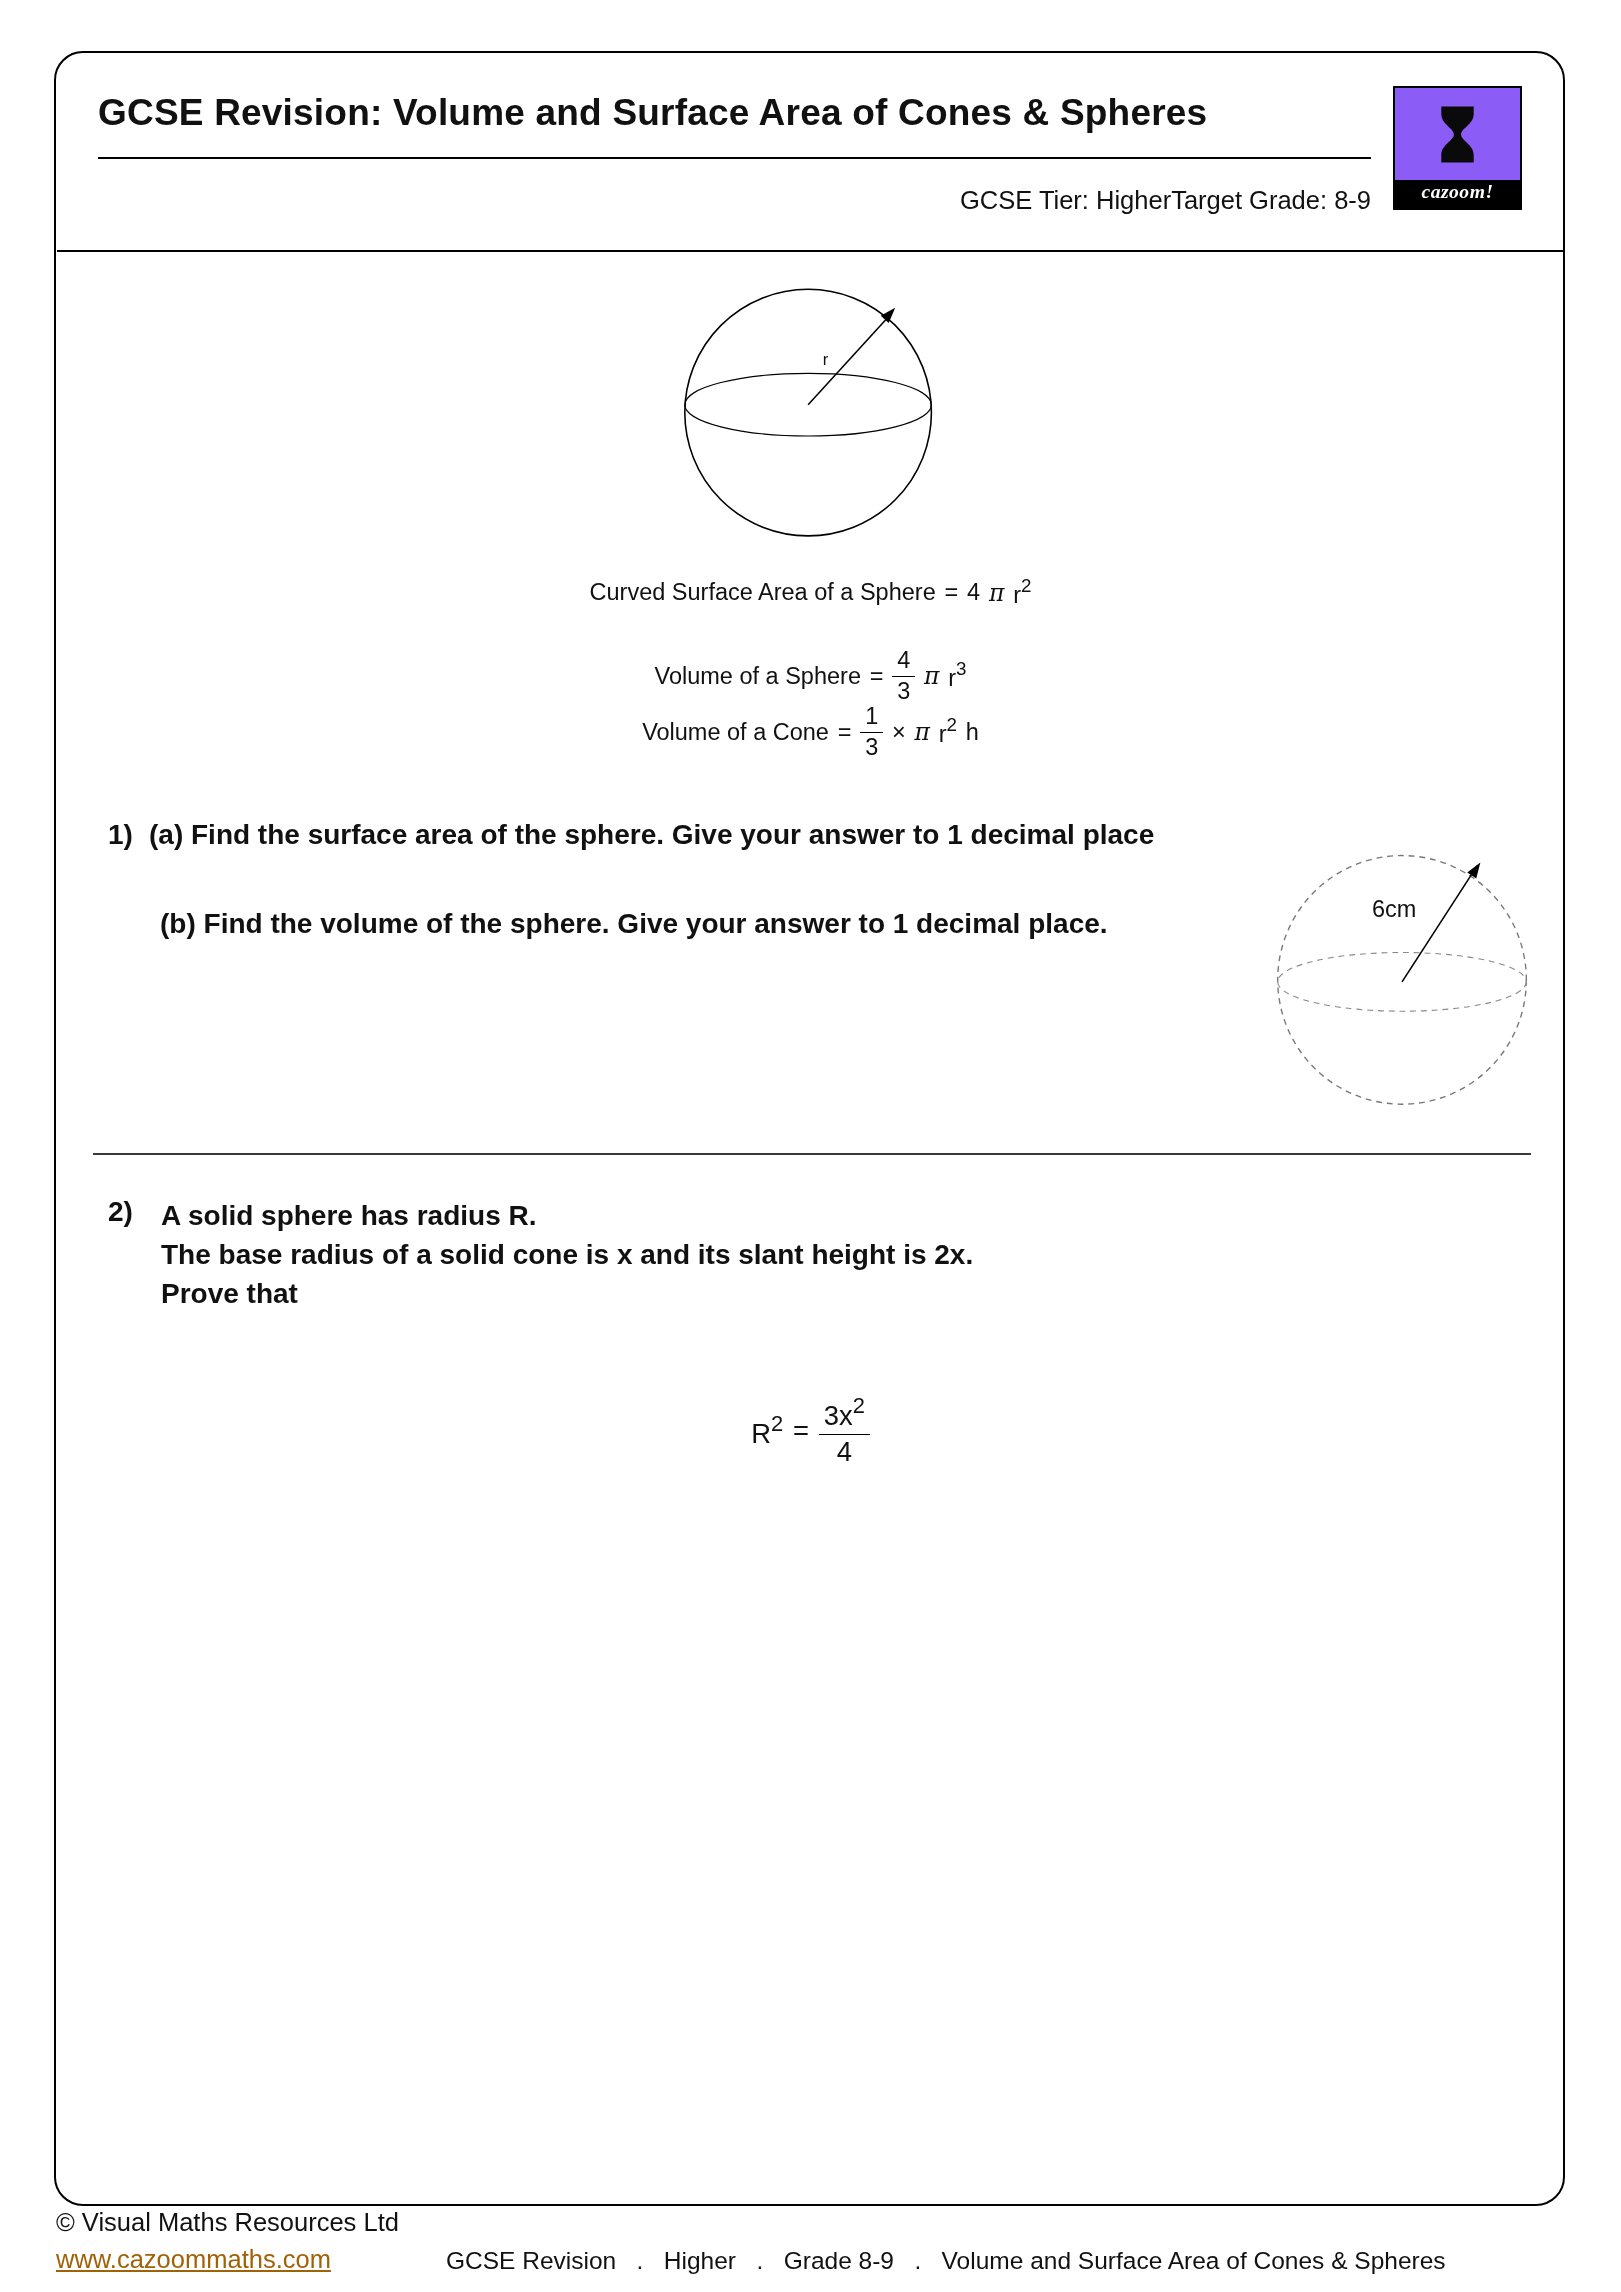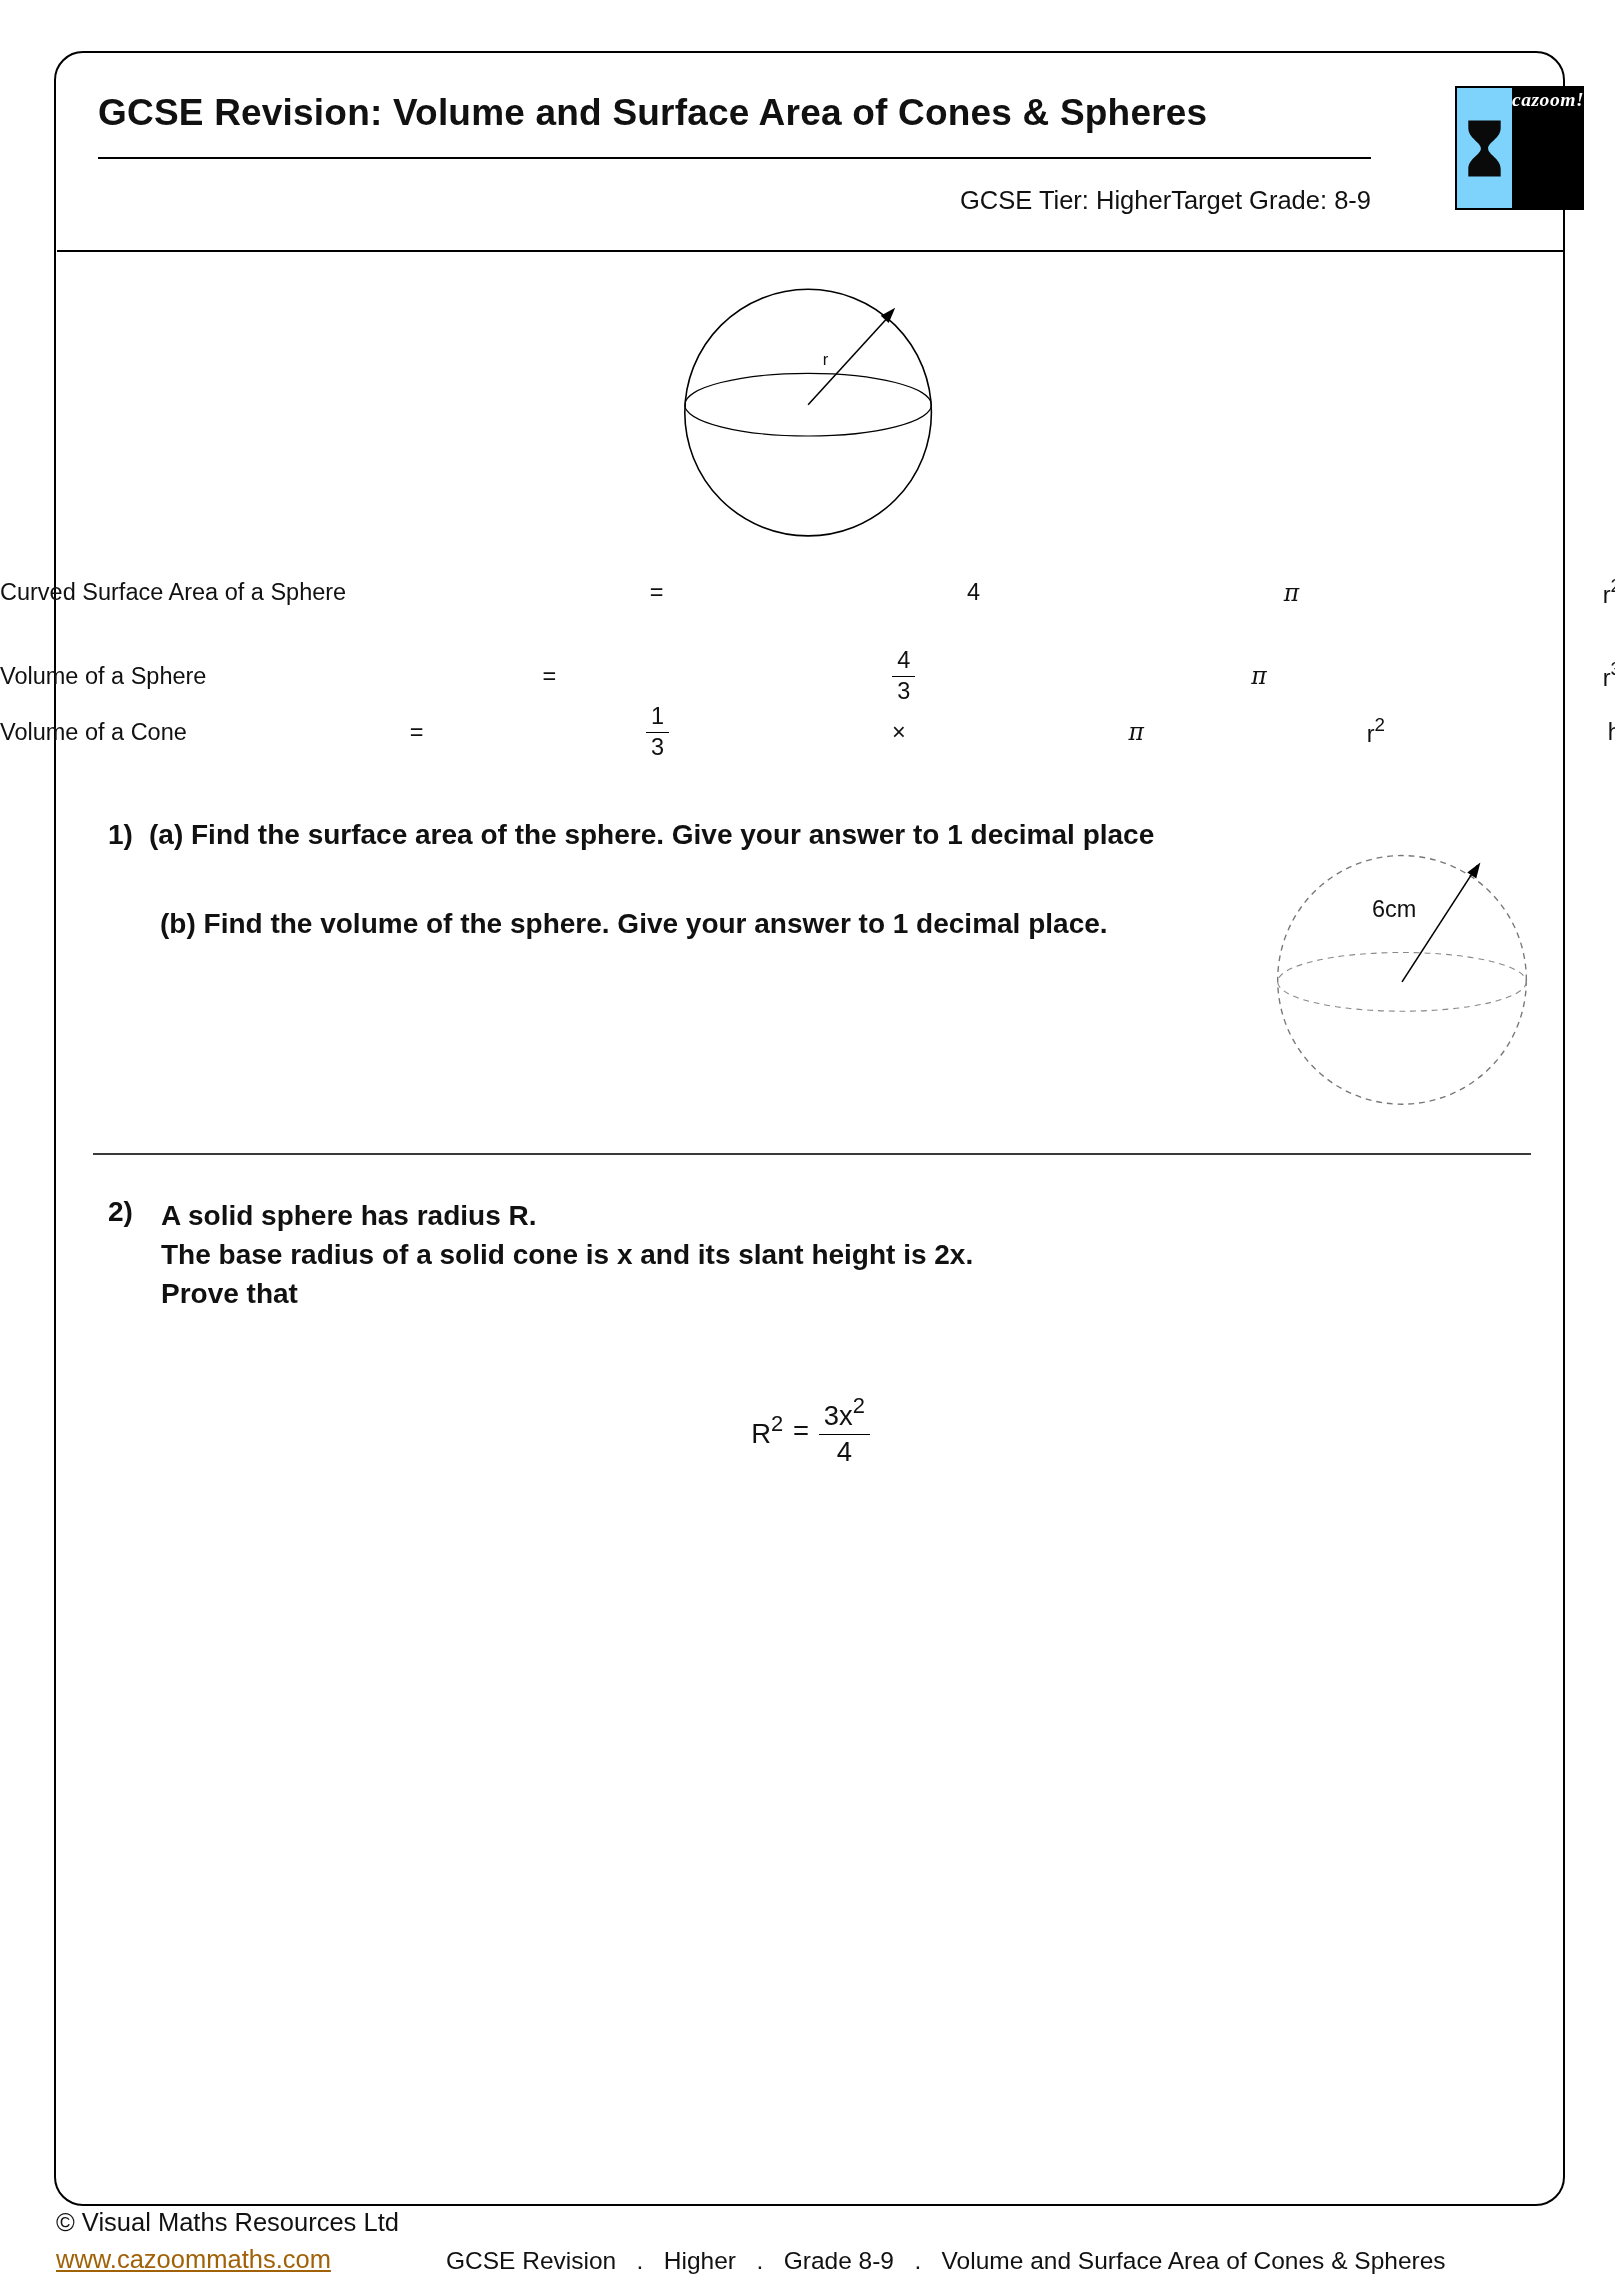--- a/index.html
+++ b/index.html
@@ -8,31 +8,31 @@
 
   .frame { position:absolute; left:54px; top:51px; width:1511px; height:2155px;
            border:2.9px solid #000; border-radius:29px; background:#fff; }
 
   .title { position:absolute; left:98px; top:92px; font-size:37px; font-weight:700; letter-spacing:0.2px; }
   .title-rule { position:absolute; left:98px; top:157px; width:1273px; height:0; border-top:2.9px solid #000; }
   .subheader { position:absolute; left:98px; top:186px; width:1273px; display:flex;
                justify-content:flex-end; font-size:25.5px; }
   .header-rule { position:absolute; left:57px; top:250px; width:1506px; height:0; border-top:2.9px solid #000; }
 
-  .logo { position:absolute; left:1455px; top:86px; width:129px; height:124px; border:2.9px solid #000;
-          background:#7dd3fc; display:flex; }
+  .logo { position:absolute; left:1393px; top:86px; width:129px; height:124px; border:2.9px solid #000;
+          background:#8b5cf6; display:flex; flex-direction:column; }
   .logo-icon { flex:1; display:flex; align-items:center; justify-content:center; }
   .logo-text { background:#000; color:#fff; text-align:center; font-size:19.6px; font-weight:700;
                font-style:italic; font-family:"Liberation Serif",serif; padding:1px 0 4.9px; letter-spacing:0.5px; }
 
   .sphere1 { position:absolute; left:676px; top:282px; }
   .sphere2 { position:absolute; left:1257px; top:835px; }
   .diagram-label { font-family:"Liberation Sans",sans-serif; fill:#111; }
 
-  .formula-line { position:absolute; left:0; width:1621px; display:flex; justify-content:space-between;
+  .formula-line { position:absolute; left:0; width:1621px; display:flex; justify-content:center;
                   align-items:center; gap:8.8px; font-size:23.5px; }
   .f1 { top:577px; }
   .f2 { top:648px; }
   .f3 { top:704px; }
   .formula-line sup, .q2-formula sup { font-size:0.8em; position:relative; top:-2px; }
   .pi { font-family:"DejaVu Serif",serif; font-style:italic; }
   .frac { display:inline-flex; flex-direction:column; align-items:center; line-height:1.05; }
   .frac .num { border-bottom:1.5px solid #000; padding:0 4.9px 2.9px; }
   .frac .den { padding:2.9px 4.9px 0; }
 

